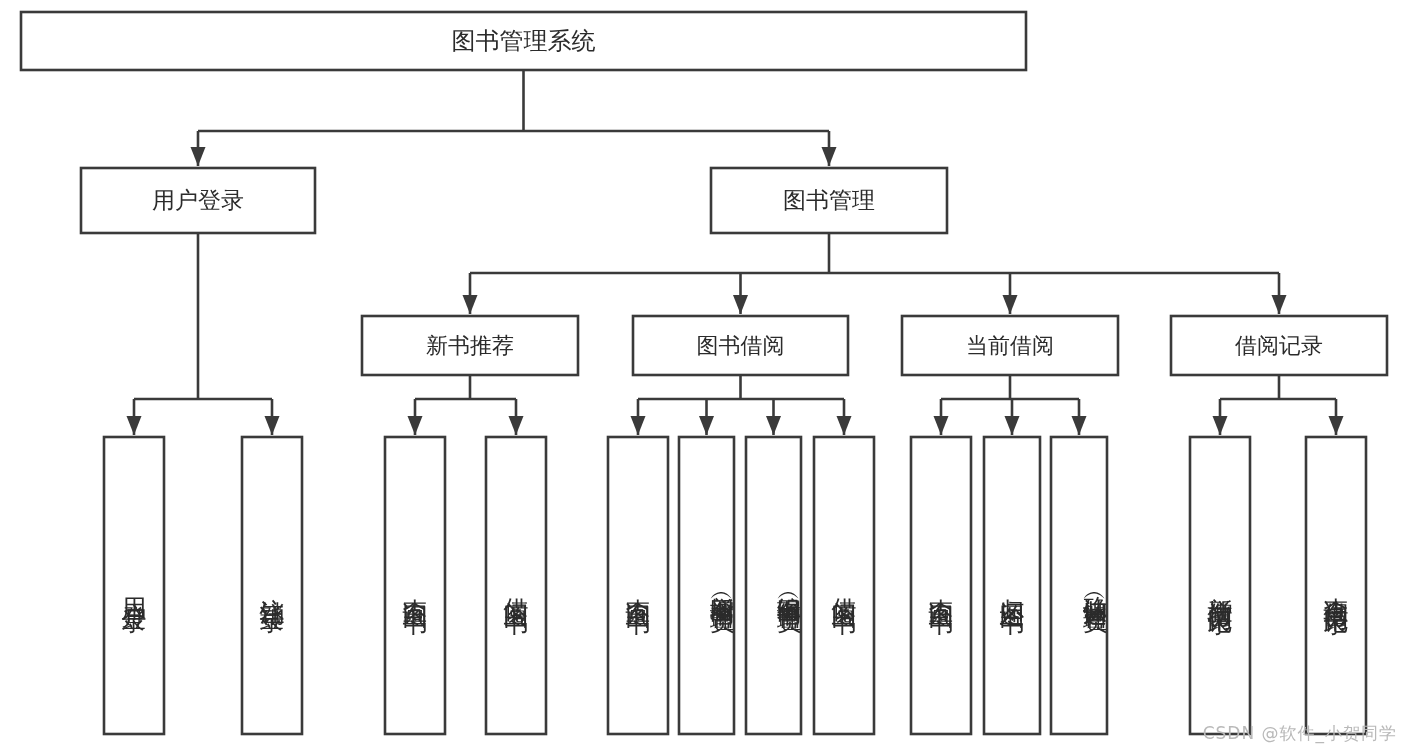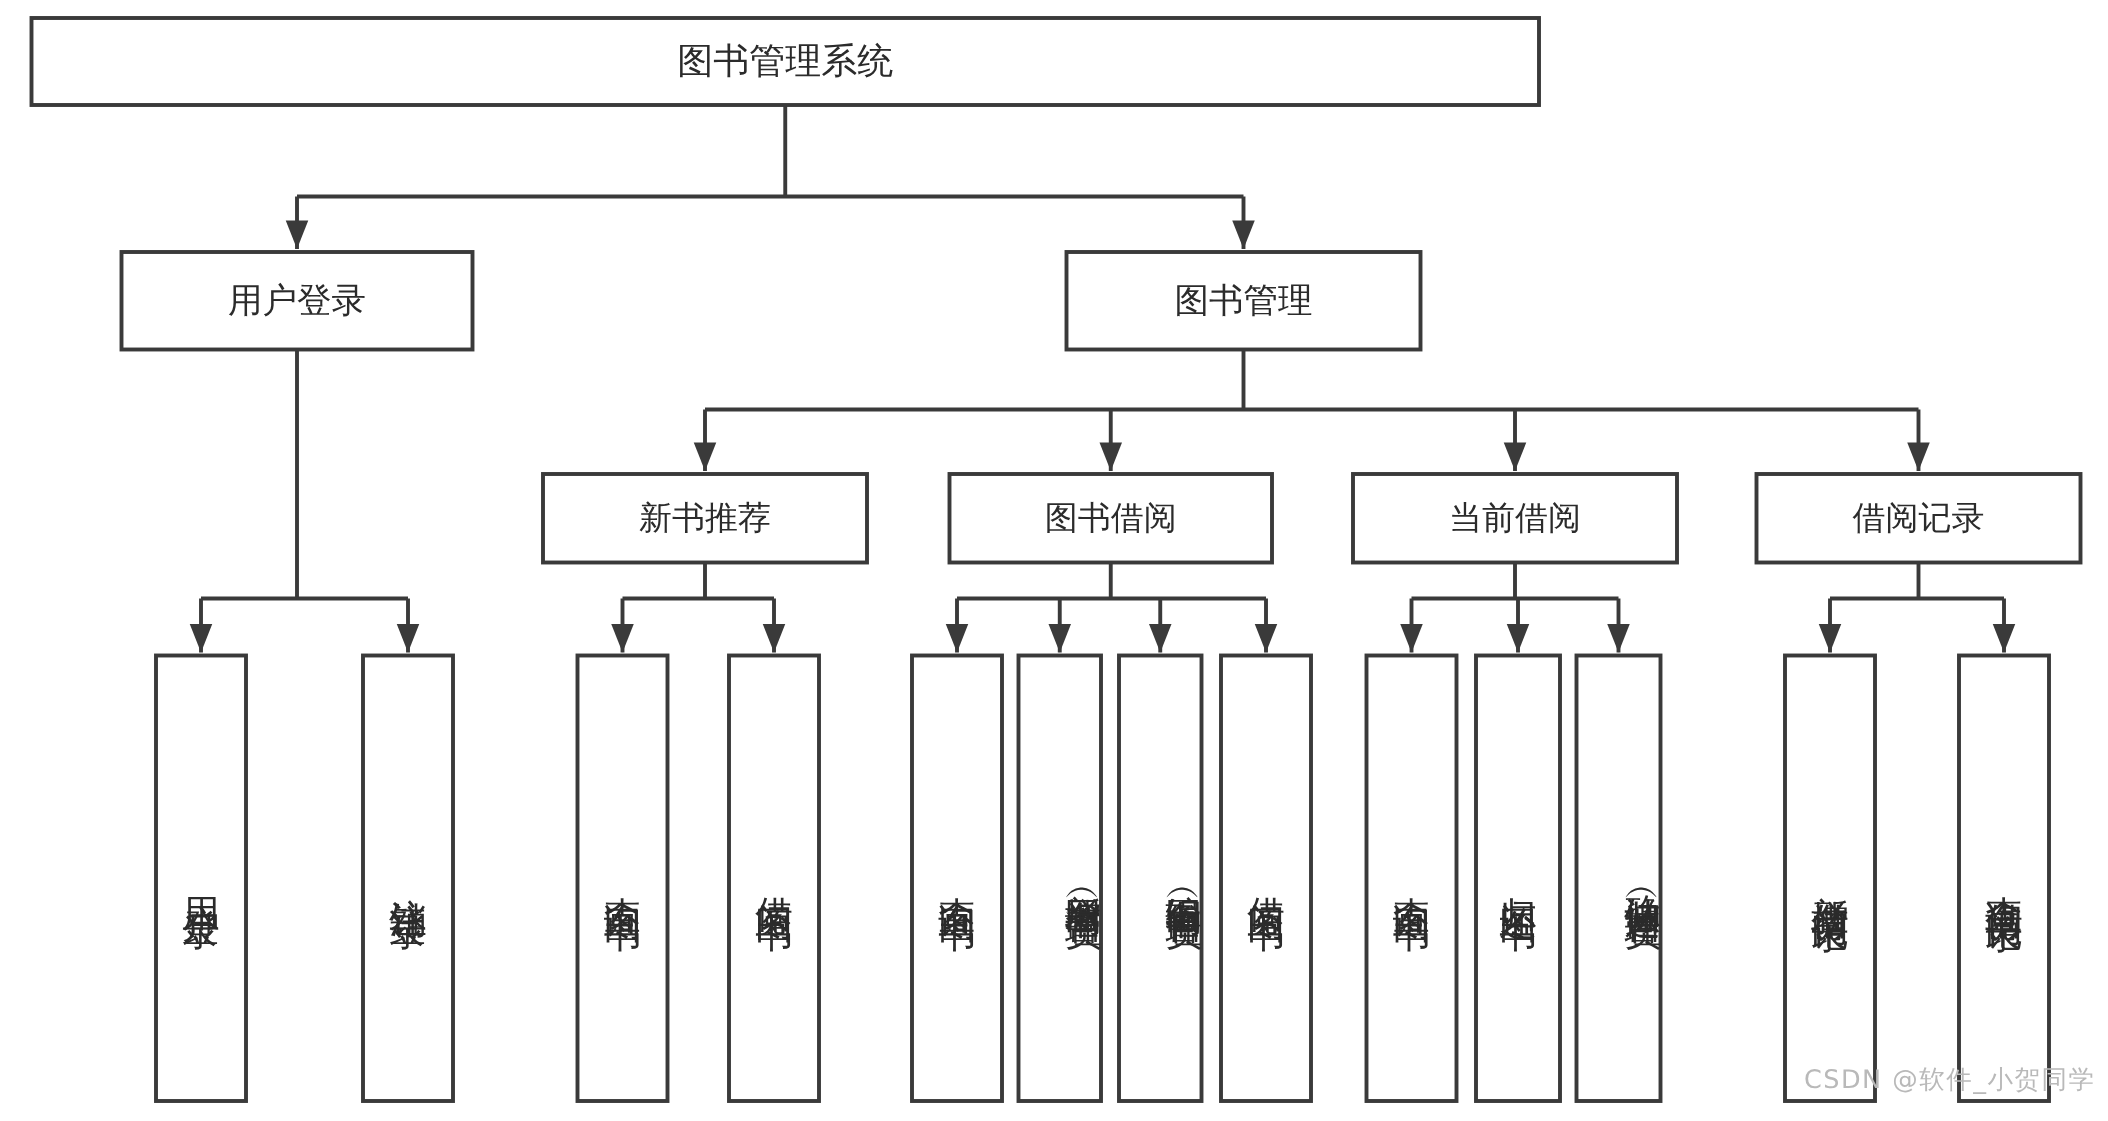--- a/index.html
+++ b/index.html
@@ -53,21 +53,21 @@
     font-size: 25px;
     line-height: 1.0;
     letter-spacing: 4px;
     color: #2b2b2b;
     white-space: nowrap;
     pointer-events: none;
   }
   #watermark {
     position: absolute;
     right: 8px;
-    bottom: 16px;
+    bottom: 2px;
     font-family: "DejaVu Sans", "Liberation Sans", sans-serif;
     font-size: 17px;
     color: #b9b9b9;
     letter-spacing: 1px;
     white-space: nowrap;
   }
 </style>
 </head>
 <body>
 

